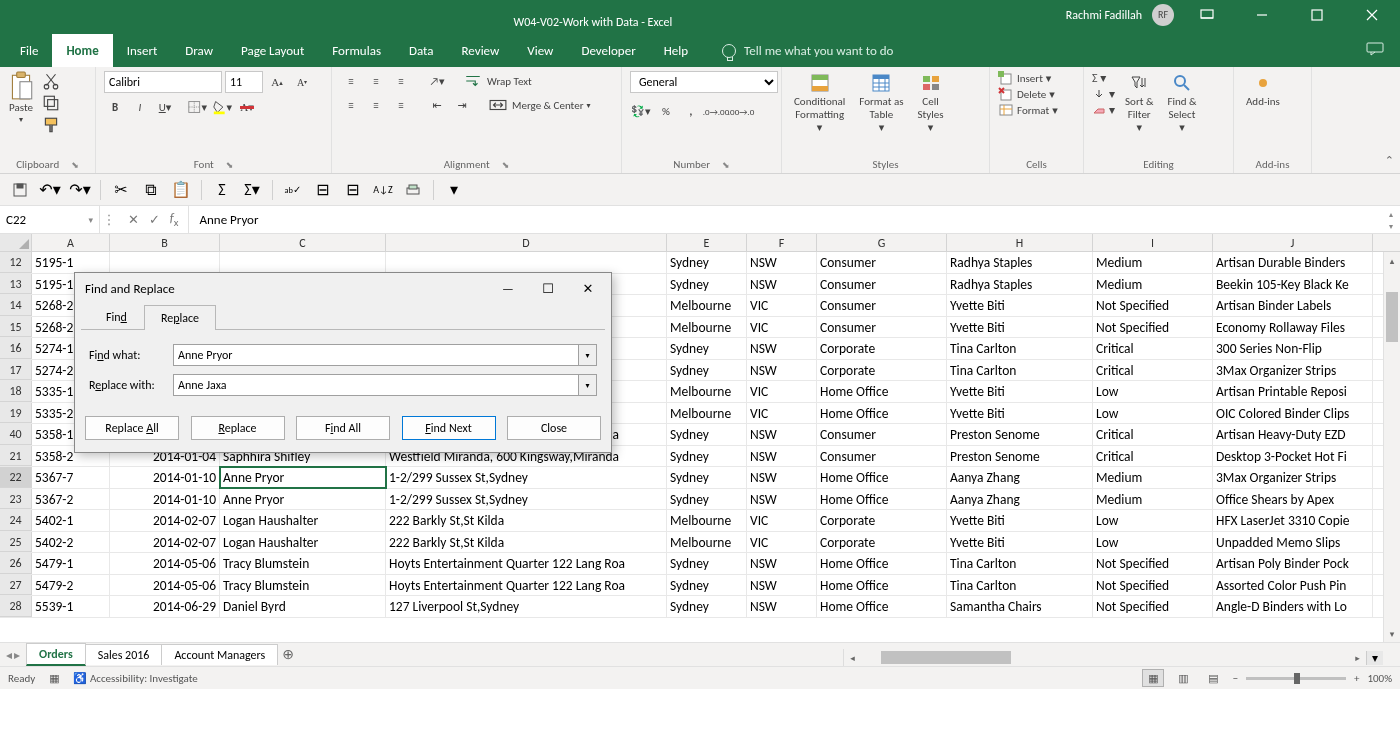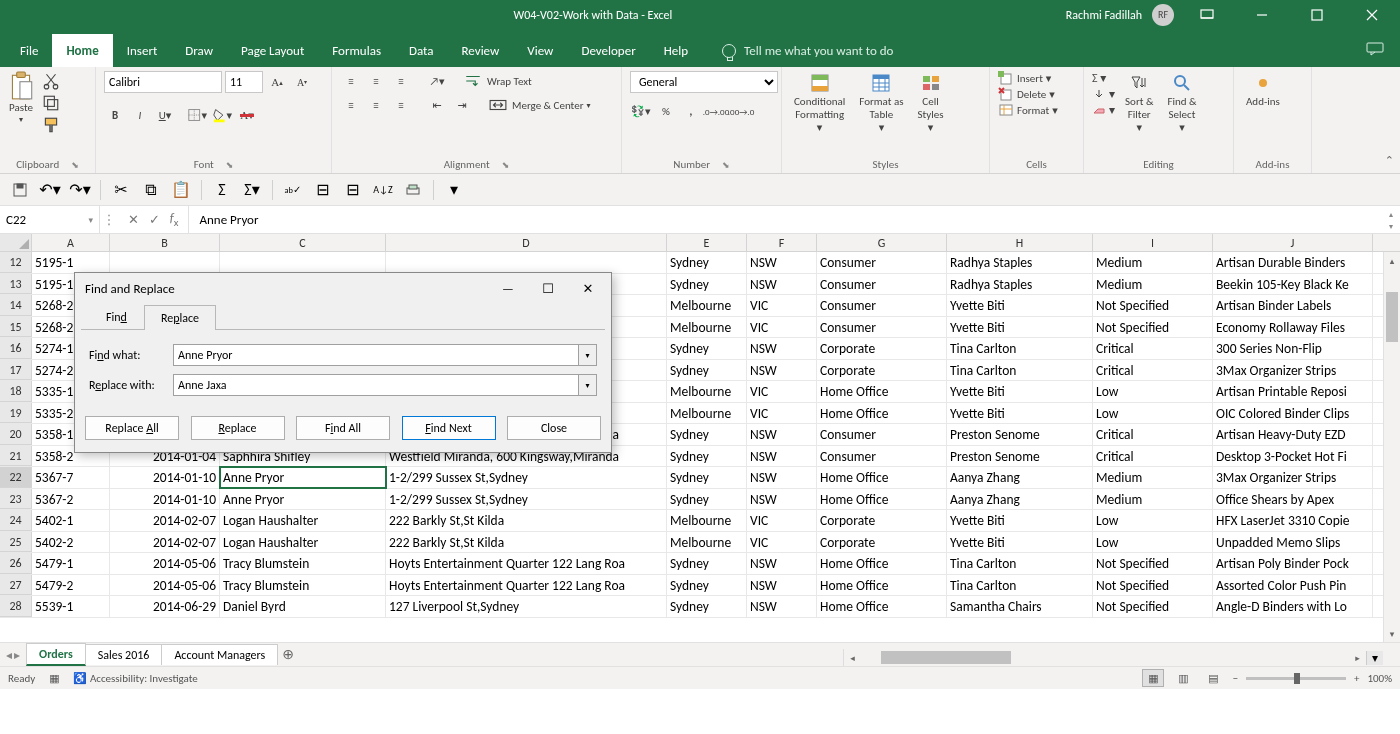--- a/index.html
+++ b/index.html
@@ -1,18 +1,18 @@
 <!DOCTYPE html>
 <html><head>
 <meta charset="utf-8">
 <style>
 * { margin: 0; padding: 0; box-sizing: border-box; font-family: "Segoe UI", Calibri, sans-serif; }
 body { width: 1400px; height: 734px; overflow: hidden; background: #fff; position: relative; }
 
-.titlebar { height: 29px; background: #217346; color: #fff; display: flex; align-items: center; font-size: 12px; }
+.titlebar { height: 29px; background: #217346; color: #fff; display: flex; align-items: flex-end; font-size: 12px; }
 .titlebar .center { flex: 1; text-align: center; }
 .titlebar .right { display: flex; align-items: center; gap: 10px; padding-right: 6px; }
 .titlebar .avatar { width: 22px; height: 22px; border-radius: 50%; background: #cfcfcf; color: #444; display: flex; align-items: center; justify-content: center; font-size: 10px; }
 .titlebar .winbtn { width: 45px; height: 29px; display: flex; align-items: center; justify-content: center; font-size: 13px; }
 .titlebar svg { fill:none; stroke:#fff; stroke-width:1.2; }
 
 .menubar { height: 38px; background: #217346; display: flex; align-items: flex-end; color: #fff; font-size: 13px; padding-left: 6px; }
 .menubar .tab { padding: 9px 14px 9px; cursor: pointer; }
 .menubar .tab.active { background: #fff; color: #217346; font-weight: 600; }
 .menubar .tellme { display:flex; align-items:center; gap:8px; margin-left:20px; color:#d9ede3; padding-bottom:9px;}
@@ -185,21 +185,21 @@
           </div>
       </div>
     </div>
     <div class="label">
         <span>Clipboard</span>
         <span class="dlg">⬊</span>
       </div>
   </div>
 
   <div class="rgroup" style="width:236px">
-    <div class="rcontent" style="flex-direction:column;gap:12px">
+    <div class="rcontent" style="flex-direction:column;gap:4px">
       <div class="smallrow">
         <input class="rsel" style="width: 118px;" value="Calibri">
         <input class="rsel" style="width: 38px;" value="11">
         <div class="mini" style="font-family:serif">A<sup style="font-size:7px">▴</sup></div>
         <div class="mini" style="font-family:serif;font-size:10px">A<sup style="font-size:6px">▾</sup></div>
       </div>
       <div class="smallrow">
         <div class="mini">
             <b>B</b>
           </div>
@@ -543,21 +543,21 @@
           <div class="cell c-c"></div>
           <div class="cell c-d"></div>
           <div class="cell c-e">Melbourne</div>
           <div class="cell c-f">VIC</div>
           <div class="cell c-g">Home Office</div>
           <div class="cell c-h">Yvette Biti</div>
           <div class="cell c-i">Low</div>
           <div class="cell c-j">OIC Colored Binder Clips</div>
         </div>
         <div class="row">
-          <div class="rn">20</div>
+          <div class="rn">40</div>
           <div class="cell c-a">5358-1</div>
           <div class="cell c-b">2014-01-04</div>
           <div class="cell c-c">Saphhira Shifley</div>
           <div class="cell c-d">Westfield Miranda, 600 Kingsway,Miranda</div>
           <div class="cell c-e">Sydney</div>
           <div class="cell c-f">NSW</div>
           <div class="cell c-g">Consumer</div>
           <div class="cell c-h">Preston Senome</div>
           <div class="cell c-i">Critical</div>
           <div class="cell c-j">Artisan Heavy-Duty EZD</div>

